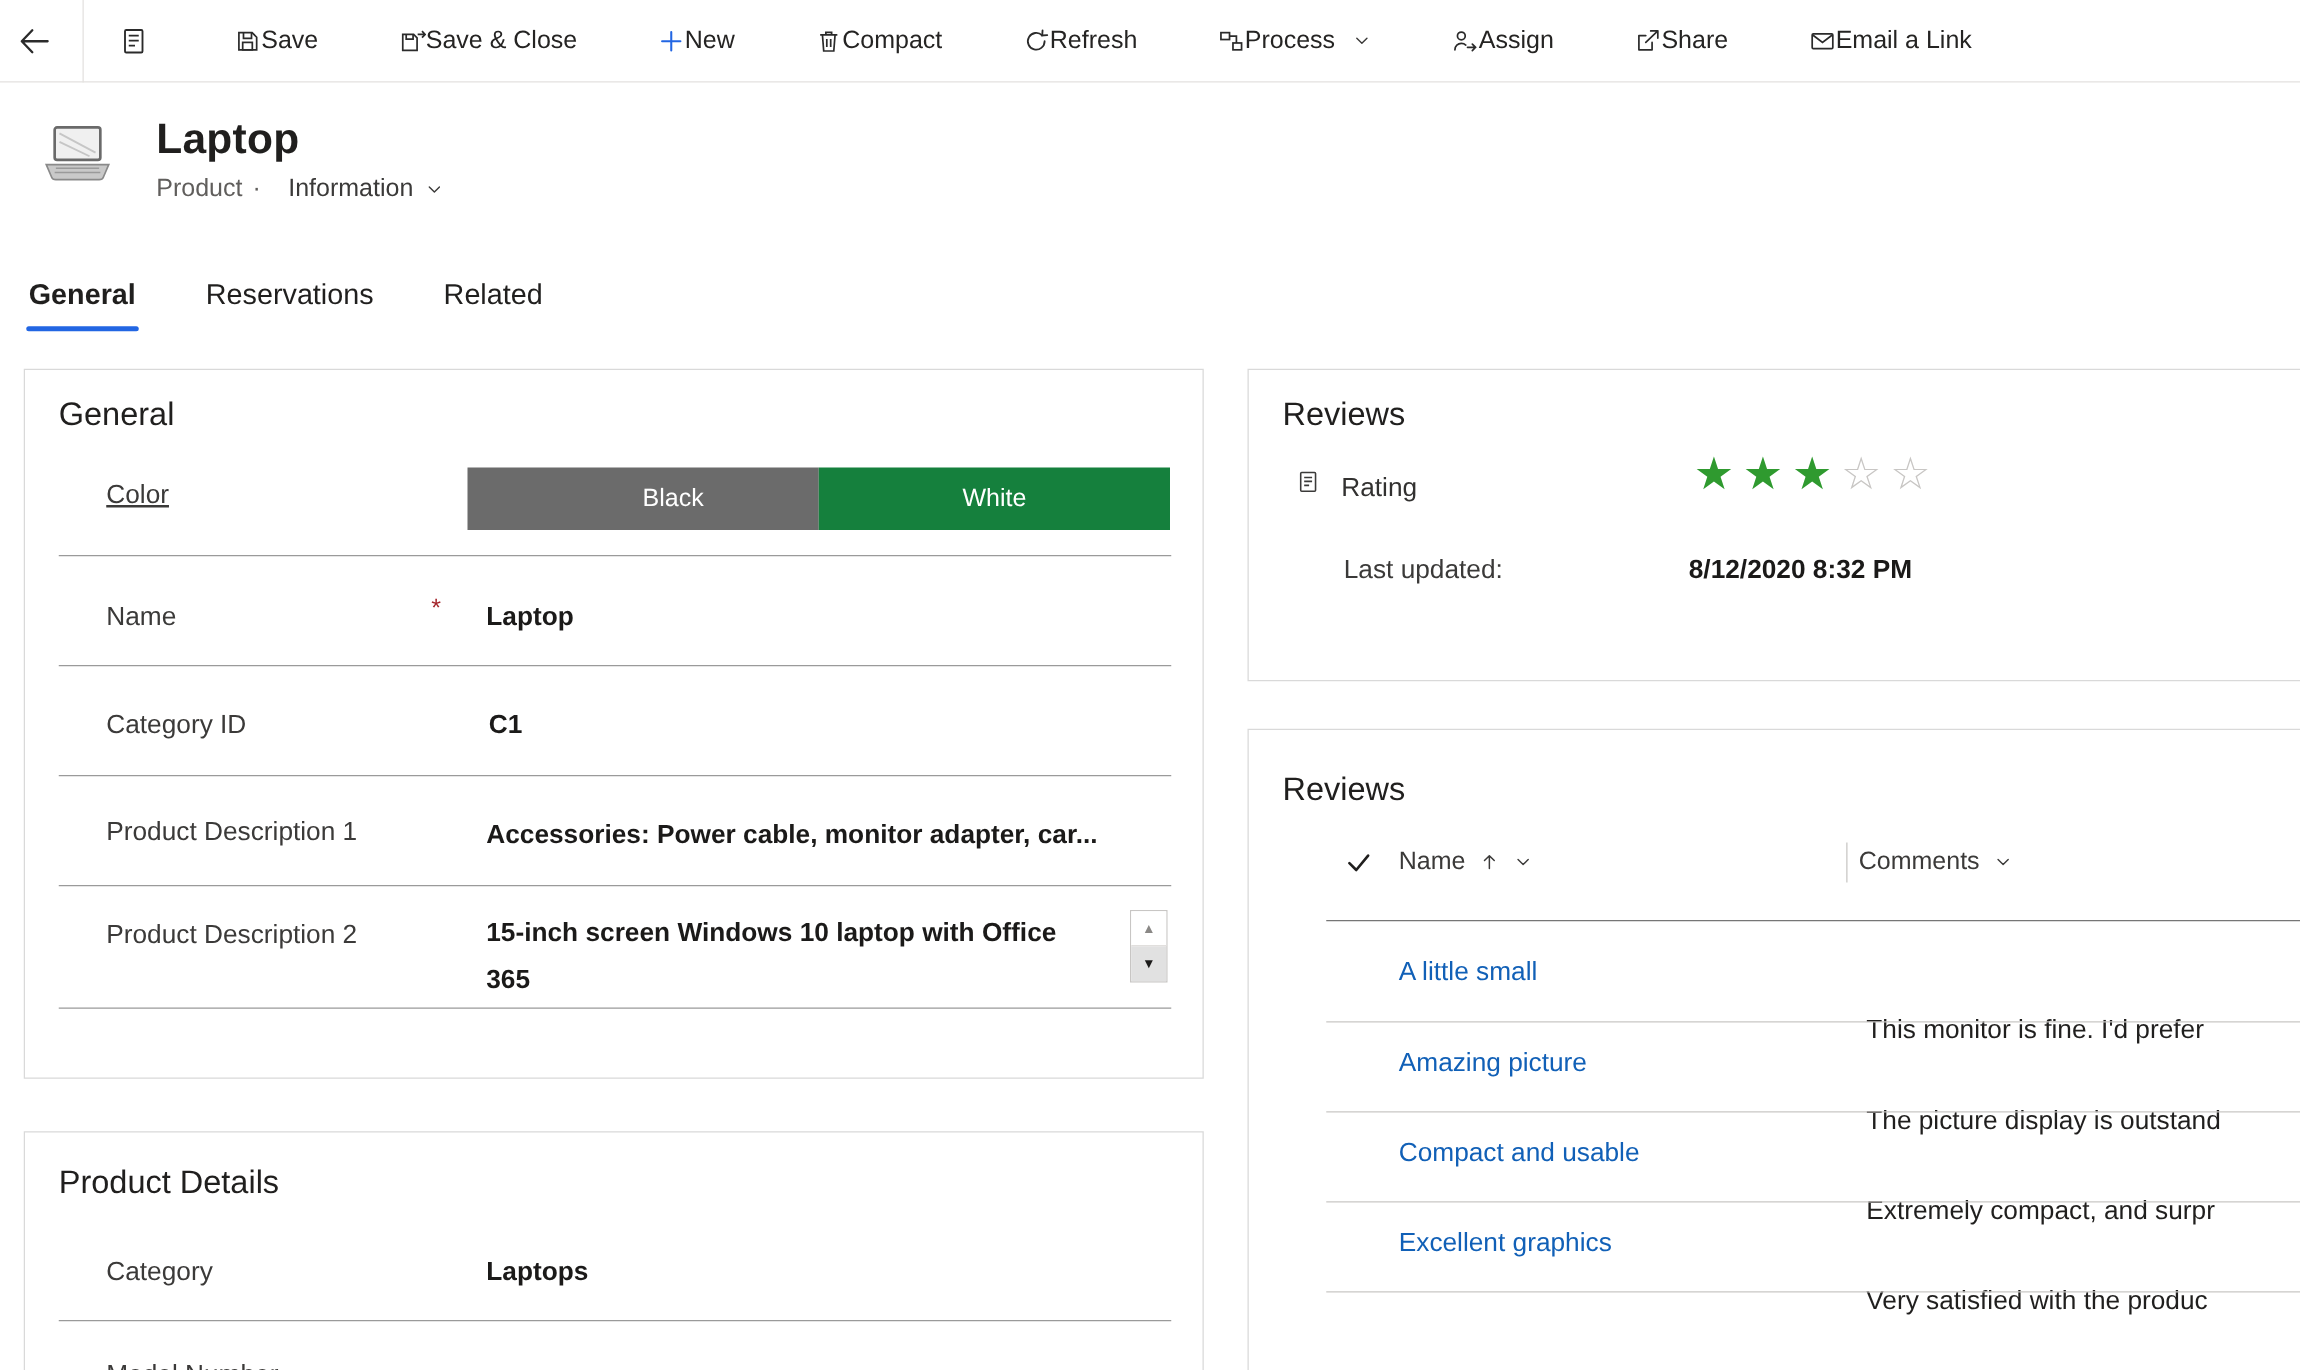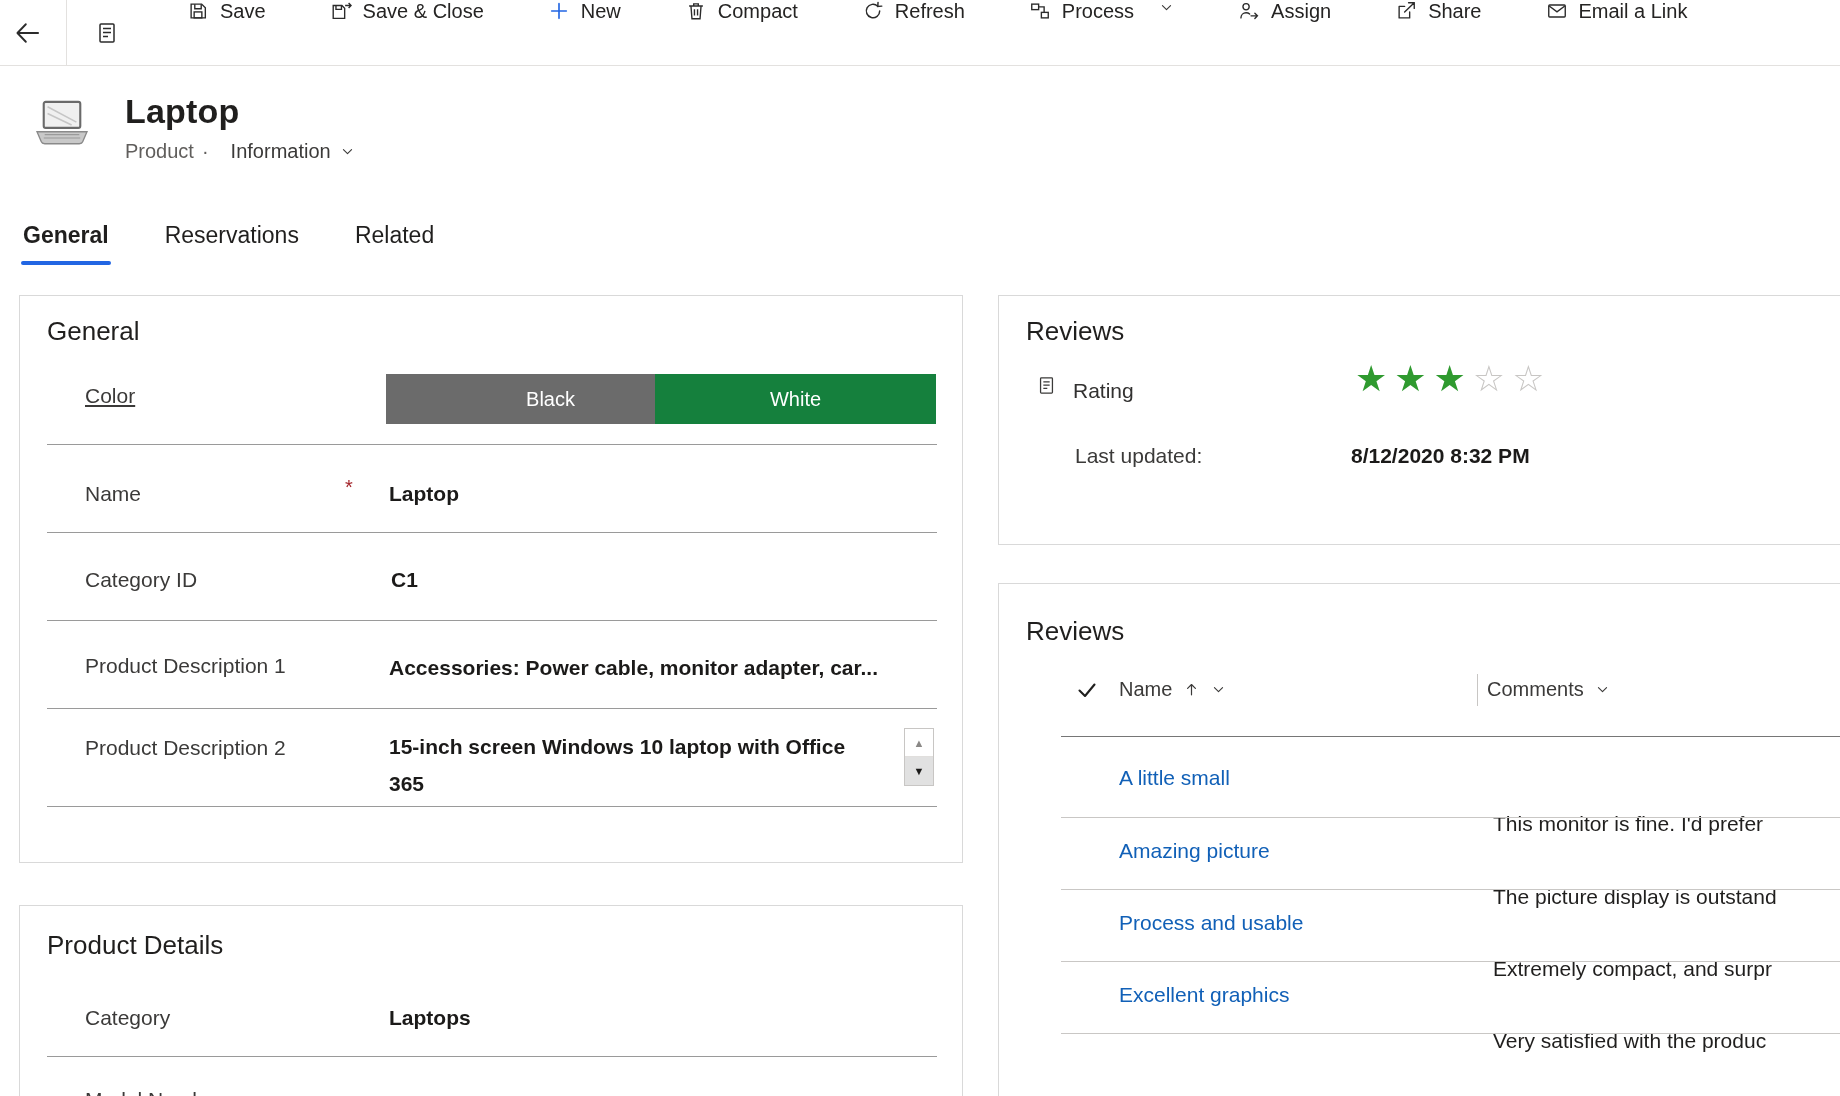--- a/index.html
+++ b/index.html
@@ -7,21 +7,21 @@
     font-family:"Liberation Sans","DejaVu Sans",sans-serif; color:#201f1e; }
   #app { position:absolute; inset:0; width:1840px; height:1096px; }
   svg { display:block; }
 
   
   #toolbar { position:absolute; left:0; top:0; width:1840px; height:66px;
     border-bottom:1px solid #e3e1df; display:flex; align-items:center; gap:12px; }
   #tb-back { width:54px; height:66px; display:flex; align-items:center; justify-content:center; cursor:pointer; flex:none; }
   .tb-vsep { width:1px; height:66px; background:#e3e1df; flex:none; }
   #tb-form { width:56px; height:66px; display:flex; align-items:center; justify-content:center; cursor:pointer; margin-right:14px; flex:none; }
-  .tb-item { display:flex; gap:11px; padding:0 26px; height:66px;
+  .tb-item { display:flex; align-items:center; padding:0 26px; height:66px;
     font-size:20px; color:#252423; cursor:pointer; white-space:nowrap; flex:none; }
   .tb-item .chev { margin-left:14px; }
 
   
   #header { position:absolute; left:33px; top:92px; display:flex; gap:34px; }
   #header-icon { margin-top:8px; }
   #header-title { font-size:34px; font-weight:700; color:#201f1e; letter-spacing:.2px; }
   #header-sub { display:flex; align-items:center; margin-top:9px; font-size:20px; }
   #header-entity { color:#605e5c; }
   #header-dot { color:#605e5c; margin:0 8px; }
@@ -39,21 +39,21 @@
   .card-title { position:absolute; font-size:26px; color:#201f1e; }
   .f-label { position:absolute; font-size:21px; color:#3b3a39; }
   .f-value { position:absolute; font-size:21px; font-weight:700; color:#1b1a19; cursor:text; }
   .hdiv { position:absolute; height:1px; background:#9a9a9a; }
 
   #card-general { left:19px; top:295px; width:944px; height:568px; }
   #card-general .card-title { left:27px; top:20px; }
   #lbl-color { left:65px; top:88px;text-decoration:underline; }
   .seg-btn { position:absolute; top:78px; width:281px; height:50px; color:#fff; font-size:20px;
     display:flex; align-items:center; justify-content:center; cursor:pointer; }
-  #btn-black { left:366px;padding-left:48px; }
+  #btn-black { left:354px;padding-left:48px; }
   #btn-white { left:635px; }
   #gdiv1 { left:27px; top:148px; width:890px; }
   #lbl-name { left:65px; top:186px; }
   #req-name { left:325px; top:180px; color:#a4262c; font-size:20px; position:absolute; }
   #val-name { left:369px; top:186px; }
   #gdiv2 { left:27px; top:236px; width:890px; }
   #lbl-catid { left:65px; top:272px; }
   #val-catid { left:371px; top:272px; }
   #gdiv3 { left:27px; top:324px; width:890px; }
   #lbl-d1 { left:65px; top:358px; }
@@ -312,21 +312,21 @@
     <div id="hline"></div>
 
     <div id="rn1" class="row-name">A little small</div>
     <div id="rc1" class="row-comment">This monitor is fine. I'd prefer</div>
     <div id="rdiv1" class="rdiv"></div>
 
     <div id="rn2" class="row-name">Amazing picture</div>
     <div id="rc2" class="row-comment">The picture display is outstand</div>
     <div id="rdiv2" class="rdiv"></div>
 
-    <div id="rn3" class="row-name">Process and usable</div>
+    <div id="rn3" class="row-name">Compact and usable</div>
     <div id="rc3" class="row-comment">Extremely compact, and surpr</div>
     <div id="rdiv3" class="rdiv"></div>
 
     <div id="rn4" class="row-name">Excellent graphics</div>
     <div id="rc4" class="row-comment">Very satisfied with the produc</div>
     <div id="rdiv4" class="rdiv"></div>
   </div>
 
 </div>
 

